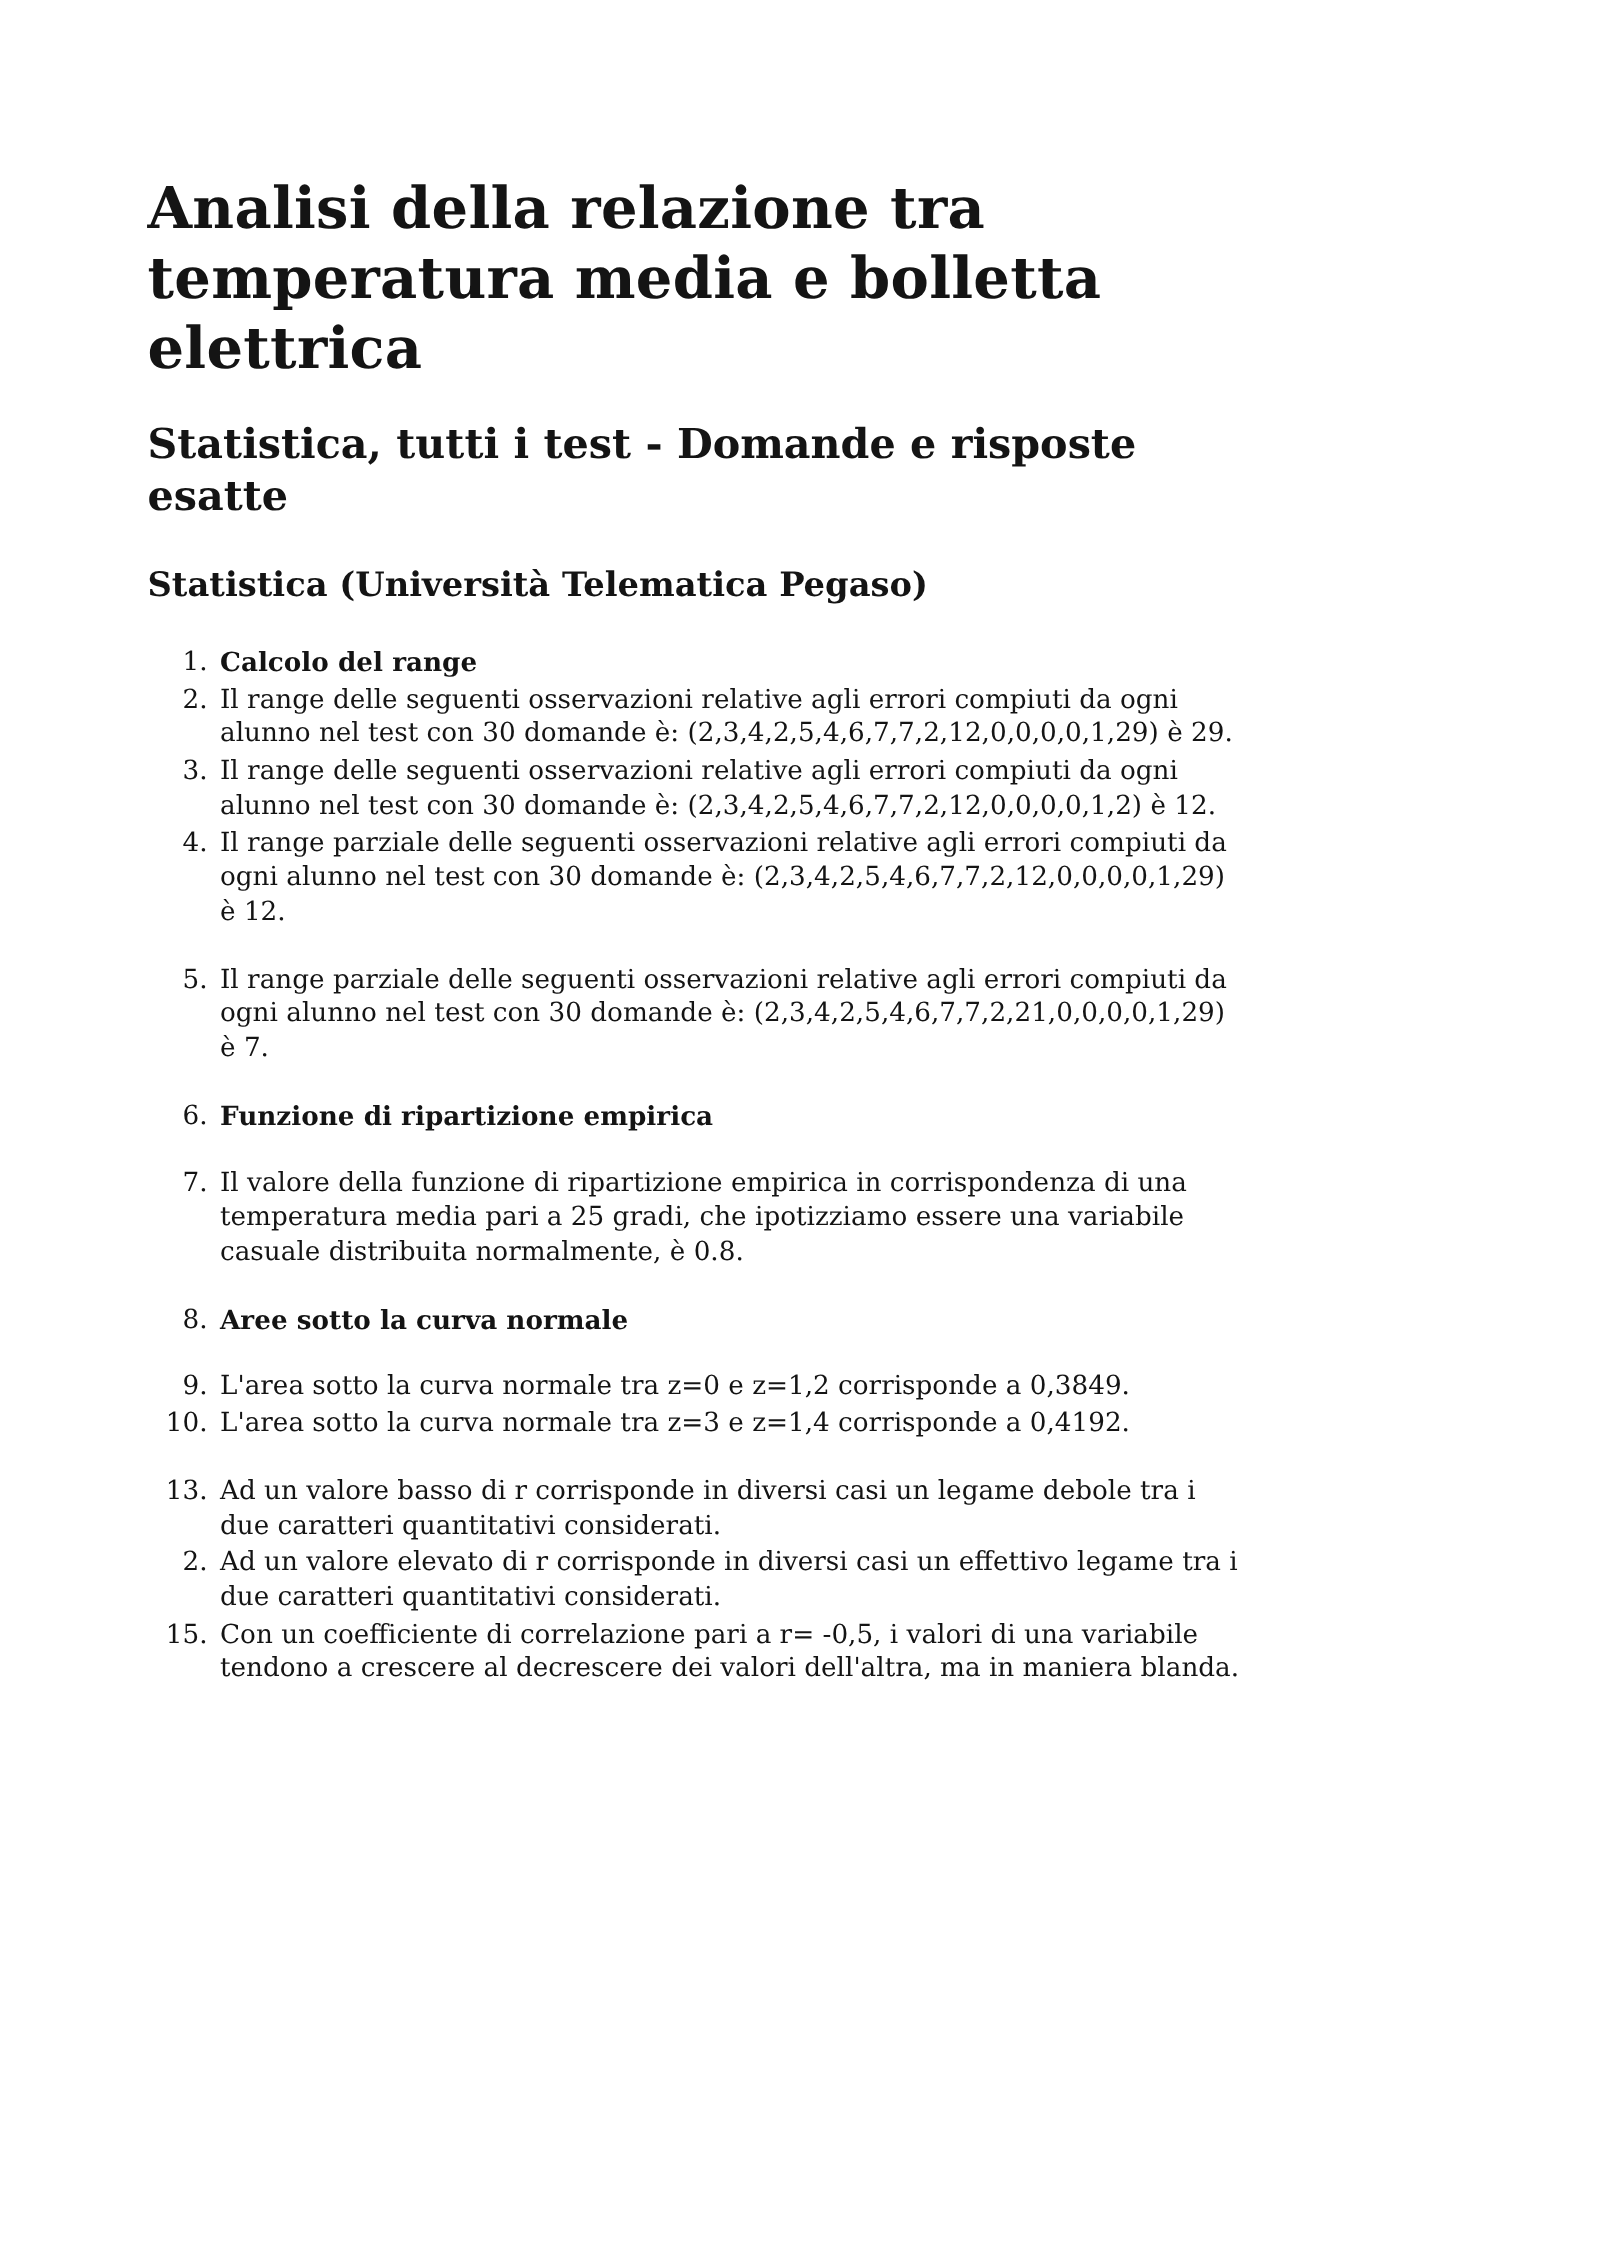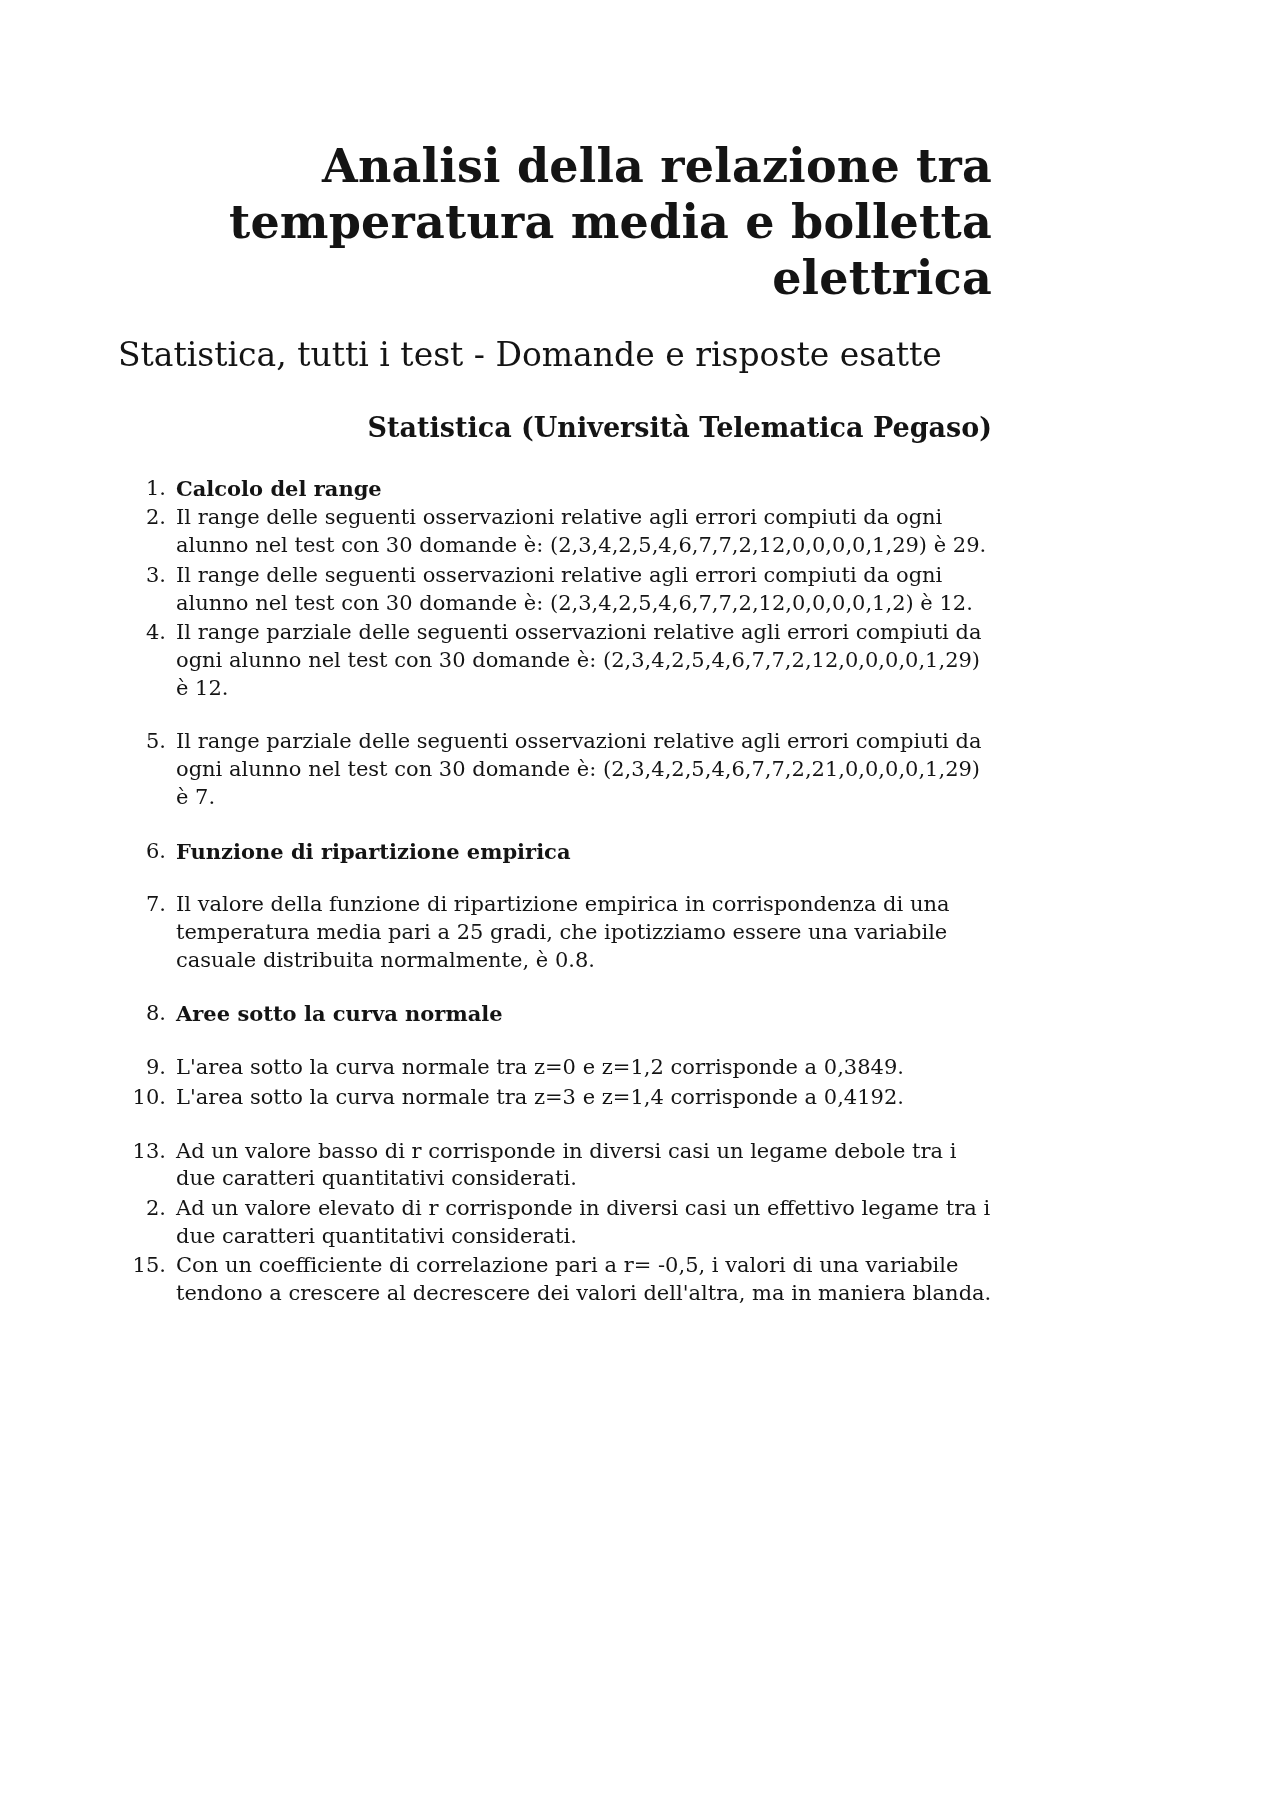--- a/index.html
+++ b/index.html
@@ -16,34 +16,32 @@
     color: #141414;
     font-family: "DejaVu Serif", "Liberation Serif", serif;
     padding: 138px 288px 80px 118px;
   }
   h1.doc-title {
     margin: 0 0 28px 0;
     font-size: 46px;
     line-height: 1.22;
     font-weight: 700;
     letter-spacing: 0.2px;
-    text-align: right;
   }
   h2.doc-subtitle {
     margin: 0 0 34px 0;
     font-size: 33px;
     line-height: 1.25;
-    font-weight: 400;
+    font-weight: 700;
   }
   h3.doc-section {
     margin: 0 0 30px 0;
     font-size: 27px;
     line-height: 1.3;
     font-weight: 700;
-    text-align: right;
   }
   .question-list {
     font-size: 21px;
     line-height: 1.32;
   }
   .li {
     display: flex;
     align-items: flex-start;
     margin: 0 0 2px 0;
   }

